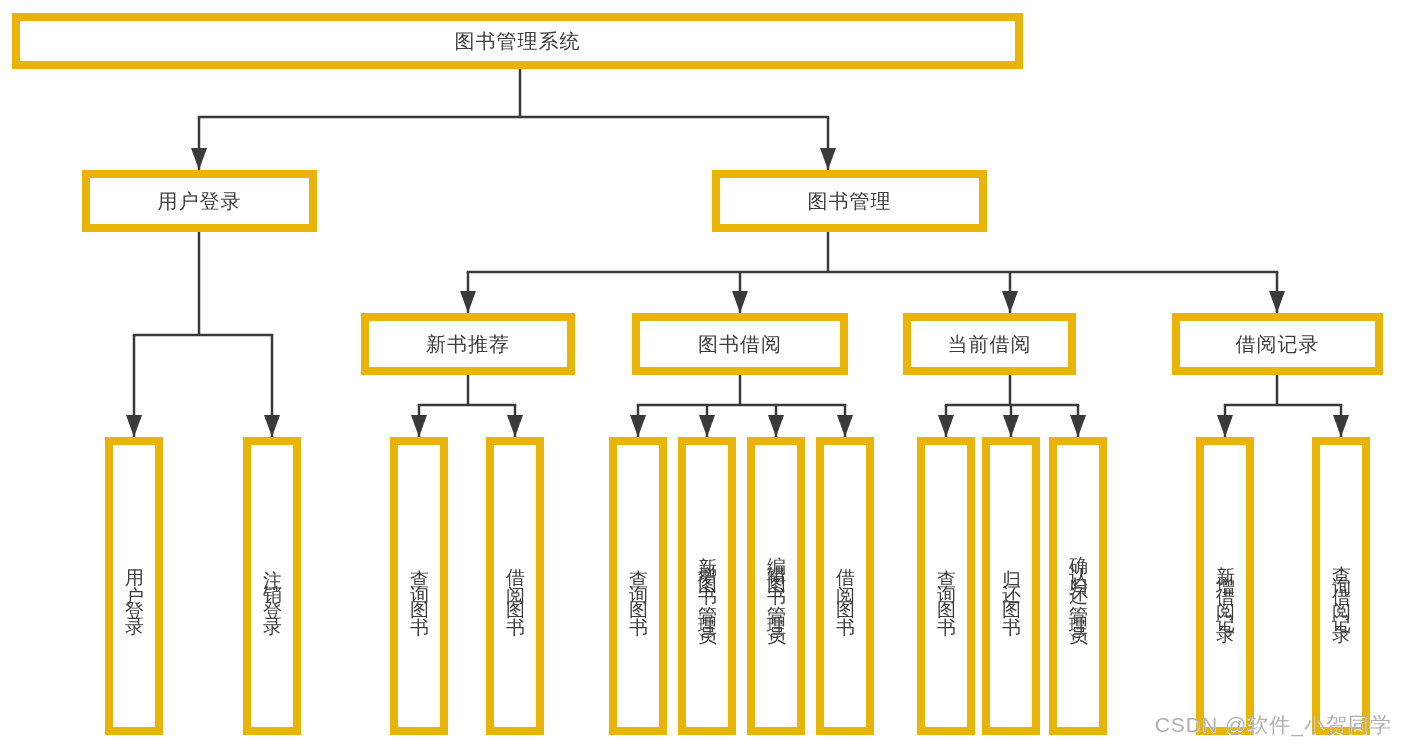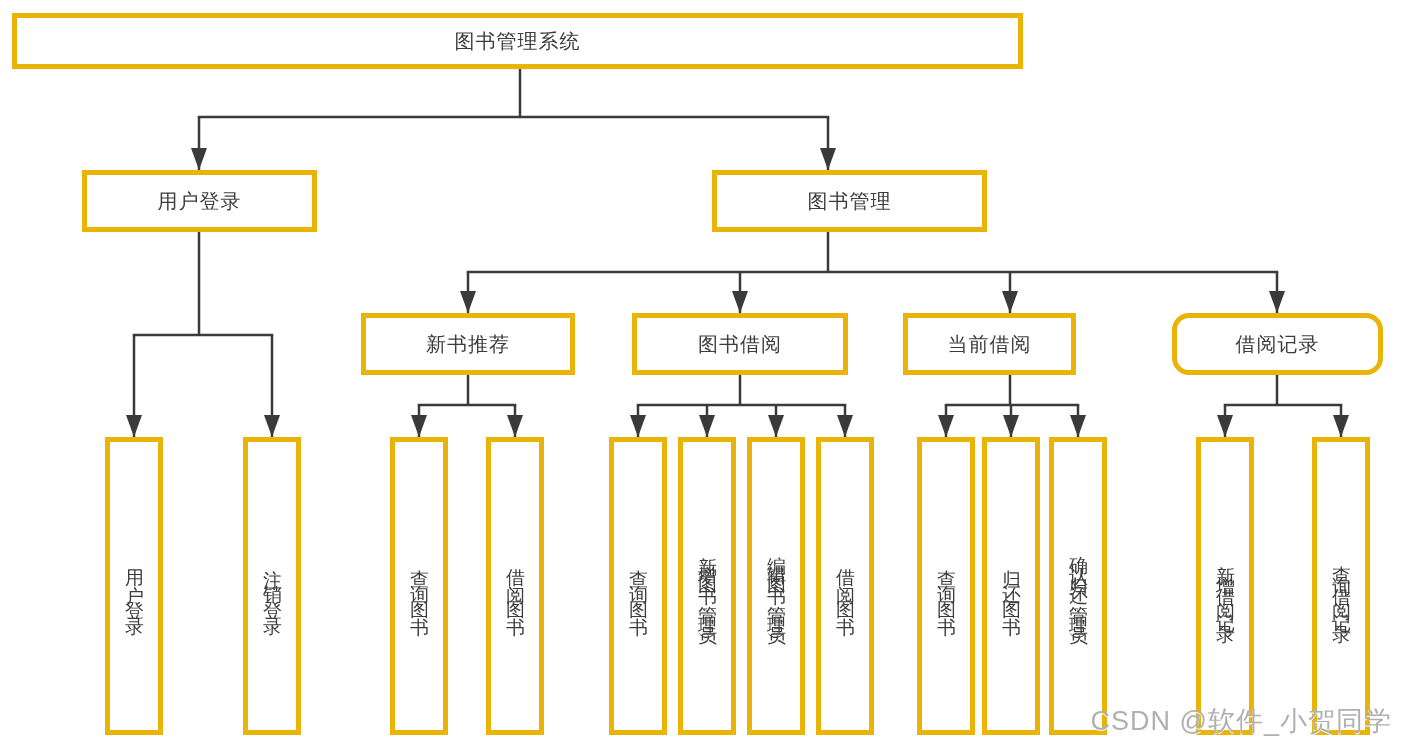--- a/index.html
+++ b/index.html
@@ -18,21 +18,21 @@
   #connectors {
     position: absolute;
     left: 0; top: 0;
     width: 1405px;
     height: 747px;
   }
   #connectors line { stroke: #3a3a3a; stroke-width: 2.5; }
   .node {
     position: absolute;
     box-sizing: border-box;
-    border: 5px solid #eab308;
+    border: 8px solid #eab308;
     background: #ffffff;
     display: flex;
     align-items: center;
     justify-content: center;
     color: #3c3c3c;
   }
   .hnode { font-size: 20px; letter-spacing: 1px; }
   .vnode { font-size: 19px; }
   .vnode .vlabel {
     writing-mode: vertical-rl;
@@ -44,41 +44,41 @@
   .vnode .vlabel.mid { letter-spacing: 12px; }
   
   .n-root  { left: 12px;   top: 13px;  width: 1011px; height: 56px; }
   
   .n-l2a   { left: 82px;   top: 170px; width: 235px;  height: 62px; }
   .n-l2b   { left: 712px;  top: 170px; width: 275px;  height: 62px; }
   
   .n-l3a   { left: 361px;  top: 313px; width: 214px;  height: 62px; }
   .n-l3b   { left: 632px;  top: 313px; width: 216px;  height: 62px; }
   .n-l3c   { left: 903px;  top: 313px; width: 173px;  height: 62px; }
-  .n-l3d   { left: 1172px; top: 313px; width: 211px;  height: 62px; border-radius: 17px; }
+  .n-l3d   { left: 1172px; top: 313px; width: 211px;  height: 62px; }
   
   .leaf { width: 58px; top: 437px; height: 298px; }
   .n-f01 { left: 105px; }
   .n-f02 { left: 243px; }
   .n-f03 { left: 390px; }
   .n-f04 { left: 486px; }
   .n-f05 { left: 609px; }
   .n-f06 { left: 678px; }
   .n-f07 { left: 747px; }
   .n-f08 { left: 816px; }
   .n-f09 { left: 917px; }
   .n-f10 { left: 982px; }
   .n-f11 { left: 1049px; }
   .n-f12 { left: 1196px; }
   .n-f13 { left: 1312px; }
   .watermark {
     position: absolute;
     right: 13px;
     bottom: 8px;
-    font-size: 27px;
+    font-size: 21px;
     color: #b0b0b0;
     letter-spacing: 1px;
     white-space: nowrap;
     text-shadow: 0 1px 0 #ffffff;
   }
 </style>
 </head>
 <body>
 
 <div id="canvas">

